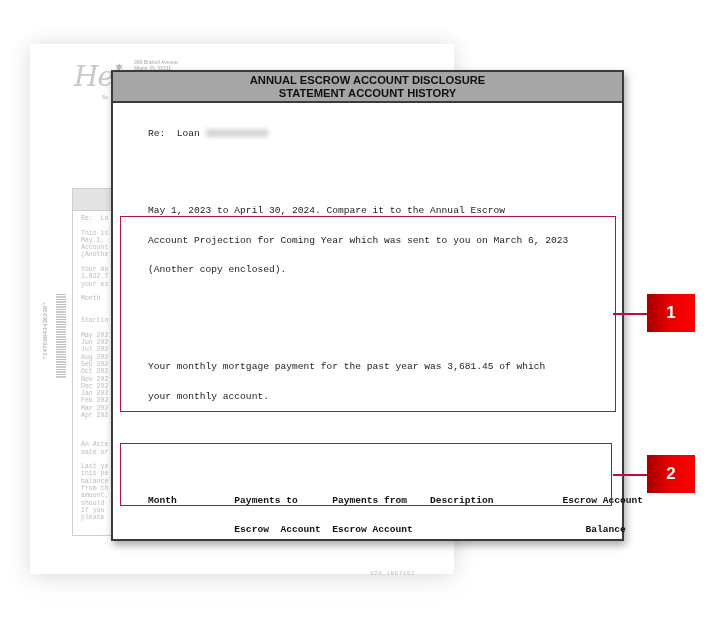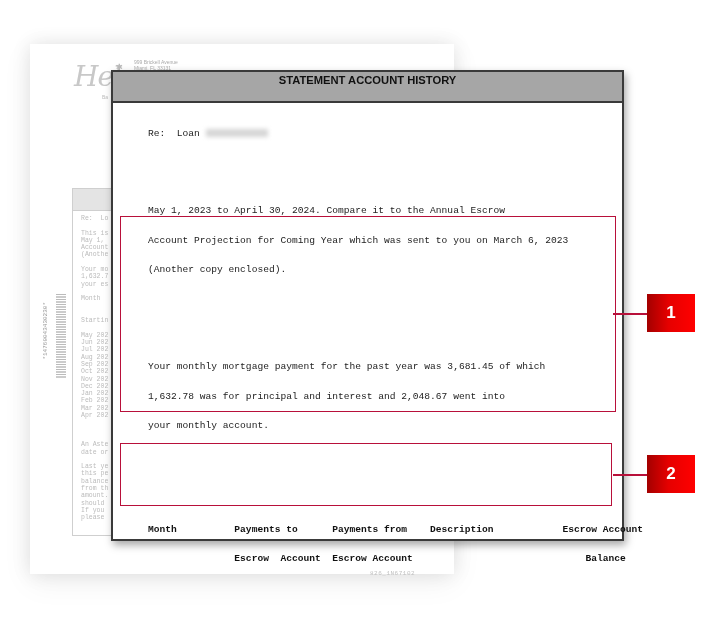--- a/index.html
+++ b/index.html
@@ -144,34 +144,34 @@
 balance
 from th
 amount.
 should
 If you
 please</div>
 </div>
 
 <div class="doc">
   <div class="doc-header">
+    <div>ANNUAL ESCROW ACCOUNT DISCLOSURE</div>
     <div>STATEMENT ACCOUNT HISTORY</div>
   </div>
   <div class="doc-body">
     <span class="p"><span>Re:  Loan</span><span class="loan-blur"></span></span>
     <div class="gap"></div>
     <div>
       <span class="p">May 1, 2023 to April 30, 2024. Compare it to the Annual Escrow</span>
       <span class="p">Account Projection for Coming Year which was sent to you on March 6, 2023</span>
       <span class="p">(Another copy enclosed).</span>
     </div>
     <div class="gap"></div>
     <div>
       <span class="p">Your monthly mortgage payment for the past year was 3,681.45 of which</span>
-      <span class="p">1,632.78 was for principal and interest and 2,048.67 went into</span>
       <span class="p">your monthly account.</span>
     </div>
     <div style="height:16px"></div>
     <div>
       <span class="p th">Month          Payments to      Payments from    Description            Escrow Account</span>
       <span class="p th">               Escrow  Account  Escrow Account                              Balance</span>
       <div class="gap"></div>
       
       
       

